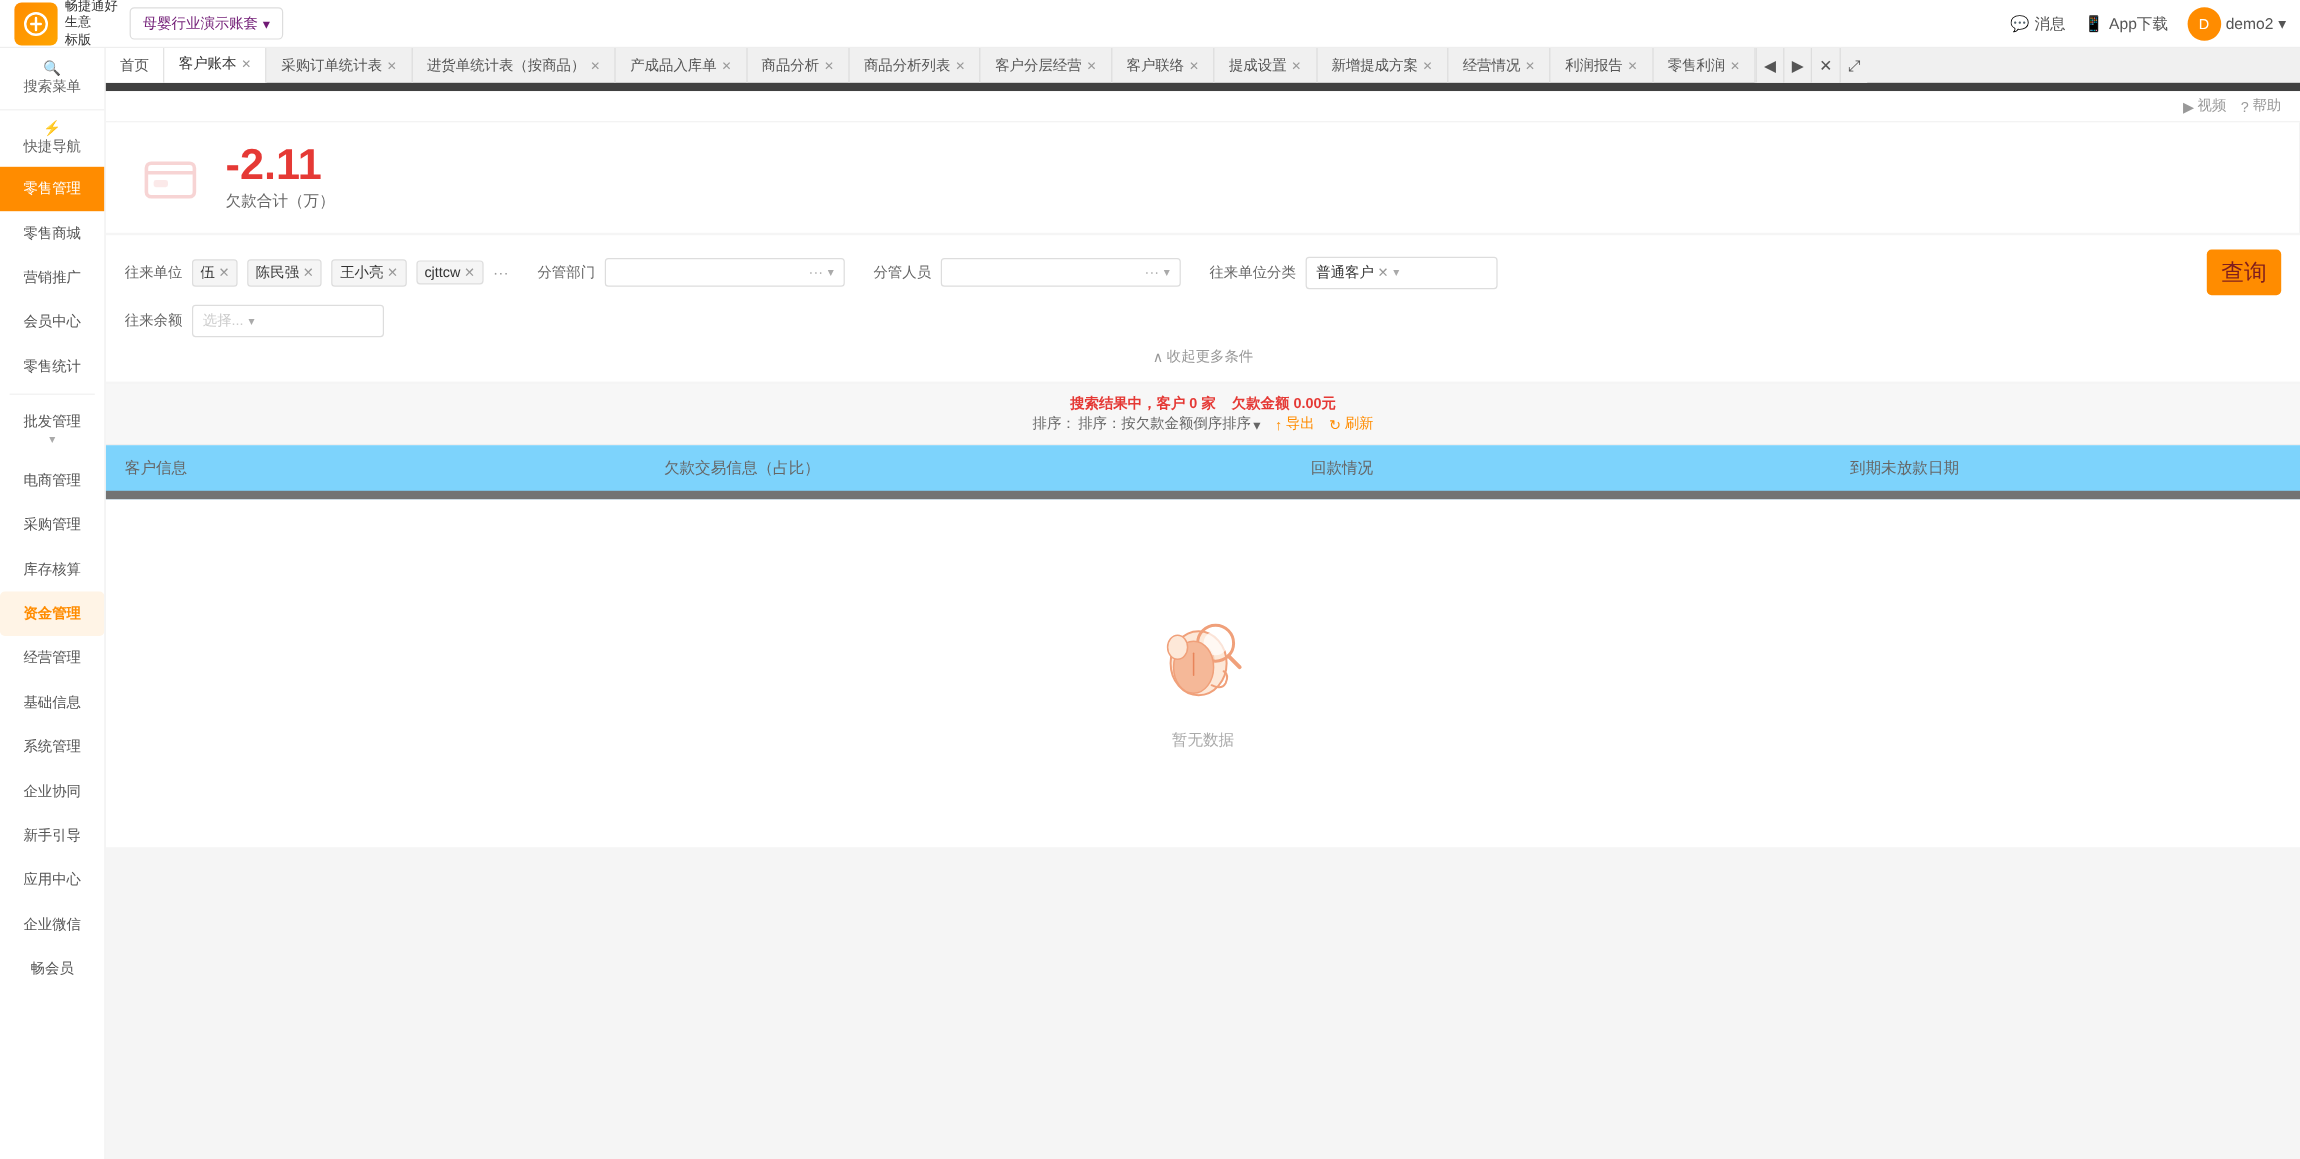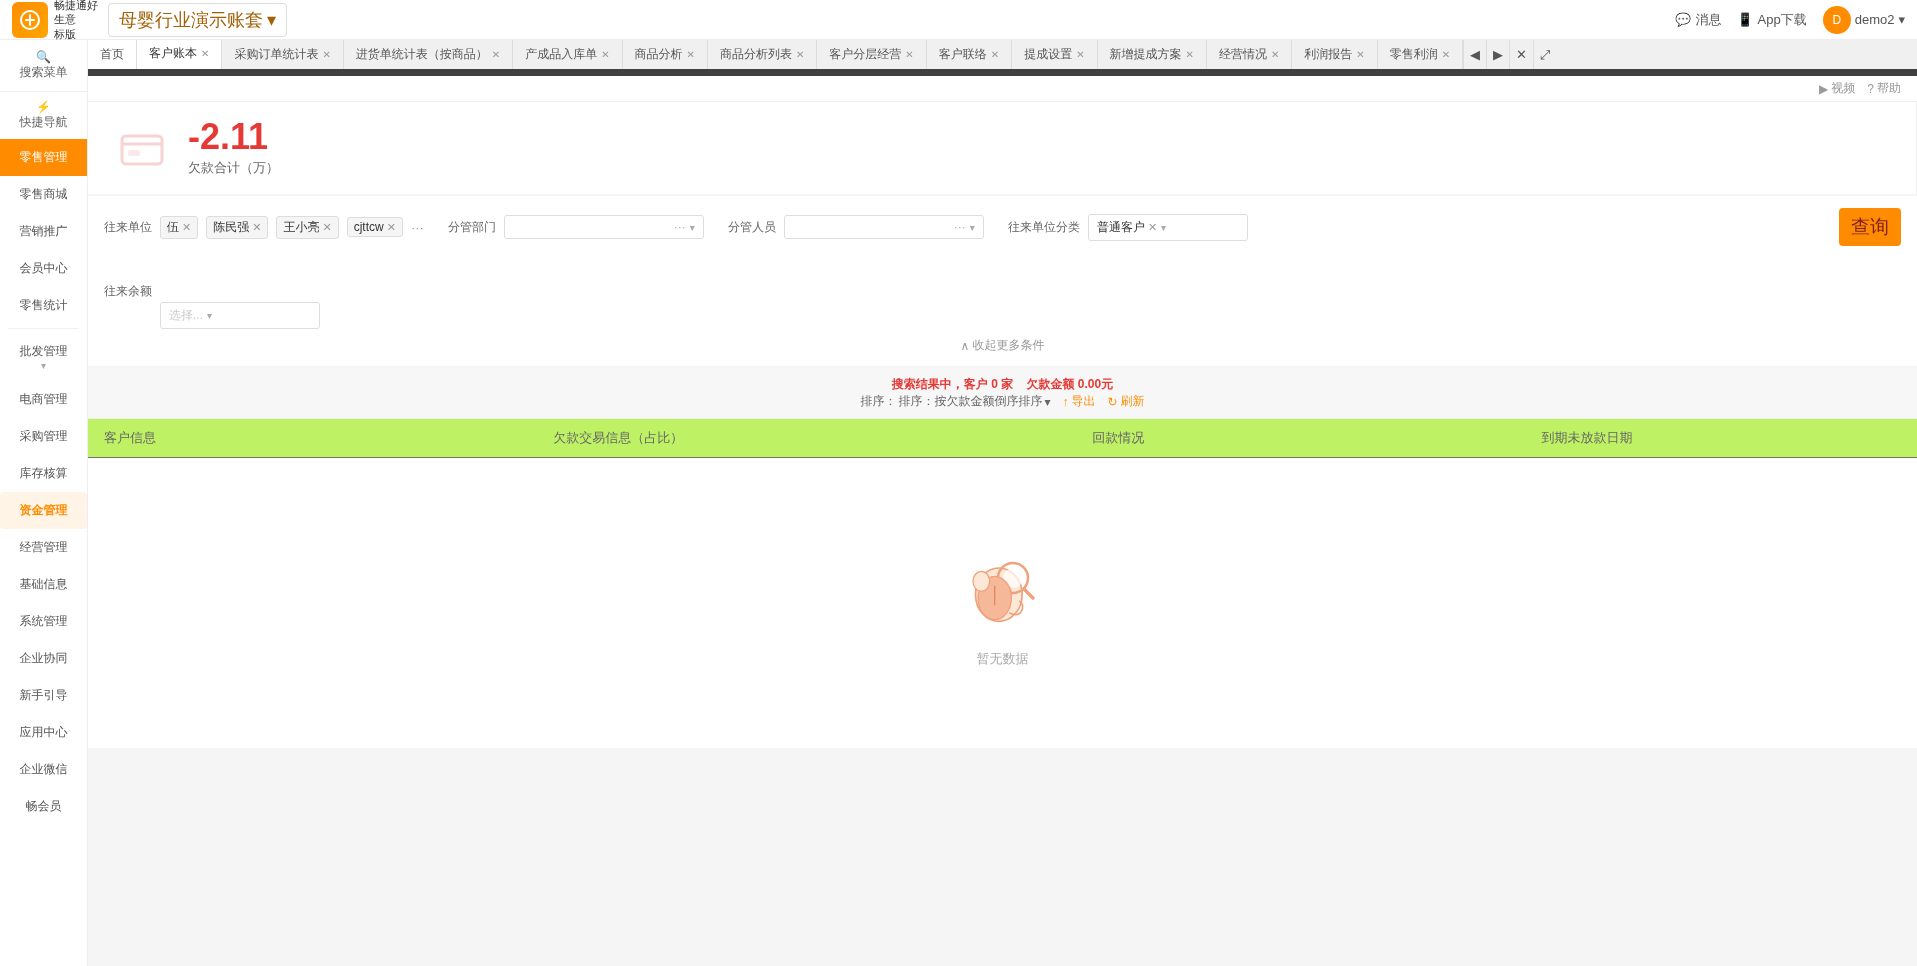--- a/index.html
+++ b/index.html
@@ -6,21 +6,21 @@
     body { font-family: 'Microsoft YaHei', Arial, sans-serif; font-size: 13px; background: #f5f5f5; overflow: hidden; }
 
     
     .app-container { display: flex; flex-direction: column; height: 966px; width: 1917px; }
 
     
     .topbar { display: flex; align-items: center; background: #fff; height: 40px; padding: 0 12px; border-bottom: 1px solid #eee; flex-shrink: 0; }
     .topbar-logo { display: flex; align-items: center; gap: 6px; width: 88px; }
     .logo-icon { width: 36px; height: 36px; background: linear-gradient(135deg, #ff8c00, #ffa500); border-radius: 6px; display: flex; align-items: center; justify-content: center; color: #fff; font-size: 14px; font-weight: bold; flex-shrink: 0; }
     .logo-text { font-size: 11px; color: #333; line-height: 1.3; }
-    .topbar-selector { display: flex; align-items: center; gap: 4px; padding: 4px 10px; border: 1px solid #ddd; border-radius: 4px; cursor: pointer; font-size: 18px; color: #a16207; margin-left: 8px; }
+    .topbar-selector { display: flex; align-items: center; gap: 4px; padding: 4px 10px; border: 1px solid #ddd; border-radius: 4px; cursor: pointer; font-size: 12px; color: #701a75; margin-left: 8px; }
     .topbar-right { margin-left: auto; display: flex; align-items: center; gap: 16px; }
     .topbar-right-item { display: flex; align-items: center; gap: 4px; color: #555; font-size: 13px; cursor: pointer; }
     .avatar { width: 28px; height: 28px; border-radius: 50%; background: #ff8c00; display: flex; align-items: center; justify-content: center; color: #fff; font-size: 12px; }
 
     
     .main-body { display: flex; flex: 1; overflow: hidden; }
 
     
     .sidebar { width: 88px; background: #fff; border-right: 1px solid #eee; display: flex; flex-direction: column; flex-shrink: 0; overflow-y: auto; }
     .sidebar-search { padding: 10px 8px; text-align: center; font-size: 12px; color: #666; cursor: pointer; border-bottom: 1px solid #f0f0f0; }
@@ -72,21 +72,21 @@
     
     .results-bar { background: #f7f7f7; border-bottom: 1px solid #eee; padding: 8px 16px; display: flex; align-items: center; justify-content: space-between; flex-direction: column; }
     .results-text { font-size: 12px; color: #666; }
     .results-text span { color: #e53935; font-weight: bold; }
     .results-actions { display: flex; align-items: center; gap: 12px; font-size: 12px; color: #666; }
     .sort-select { display: flex; align-items: center; gap: 2px; cursor: pointer; }
     .action-btn { display: flex; align-items: center; gap: 3px; cursor: pointer; color: #ff8c00; }
 
     
     .data-table { width: 100%; background: #fff; }
-    .table-header { display: flex; background: #bef264; border-bottom: 1px solid #737373; padding: 10px 16px; }
+    .table-header { display: flex; background: #7dd3fc; border-bottom: 7px solid #737373; padding: 10px 16px; }
     .table-col { font-size: 13px; color: #666; font-weight: normal; }
     .table-col-1 { flex: 2.5; }
     .table-col-2 { flex: 3; }
     .table-col-3 { flex: 2.5; }
     .table-col-4 { flex: 2; }
 
     
     .empty-state { display: flex; flex-direction: column; align-items: center; justify-content: center; padding: 80px 0; }
     .empty-icon { width: 100px; height: 100px; margin-bottom: 12px; }
     .empty-text { font-size: 13px; color: #aaa; }
@@ -337,21 +337,21 @@
                 <span class="x">✕</span>
               </div>
               <span class="filter-arrow">▾</span>
             </div>
 
             <button class="query-btn">查询</button>
           </div>
 
           <div class="filter-row">
             <span class="filter-label">往来余额</span>
-            <div class="filter-select" style="min-width:160px;margin-top:48px;">
+            <div class="filter-select" style="min-width:160px;">
               <span style="color:#ccc;">选择...</span>
               <span class="filter-arrow">▾</span>
             </div>
           </div>
 
           <div class="collapse-btn">
             <span>∧</span>
             <span>收起更多条件</span>
           </div>
         </div>

